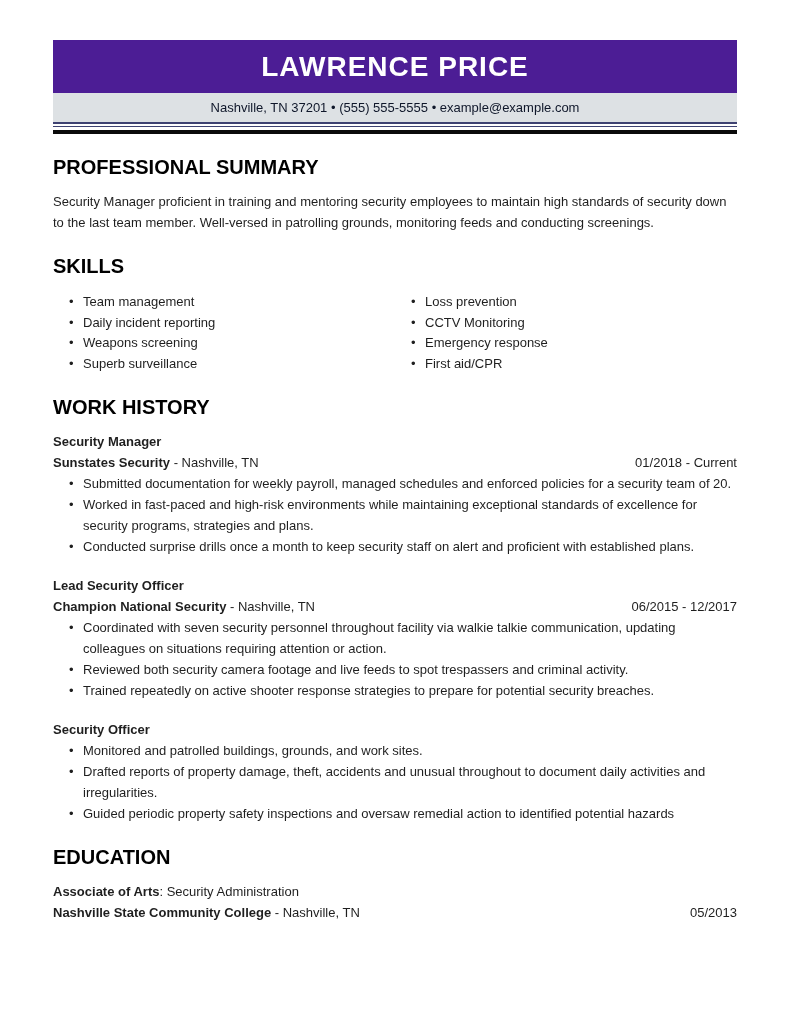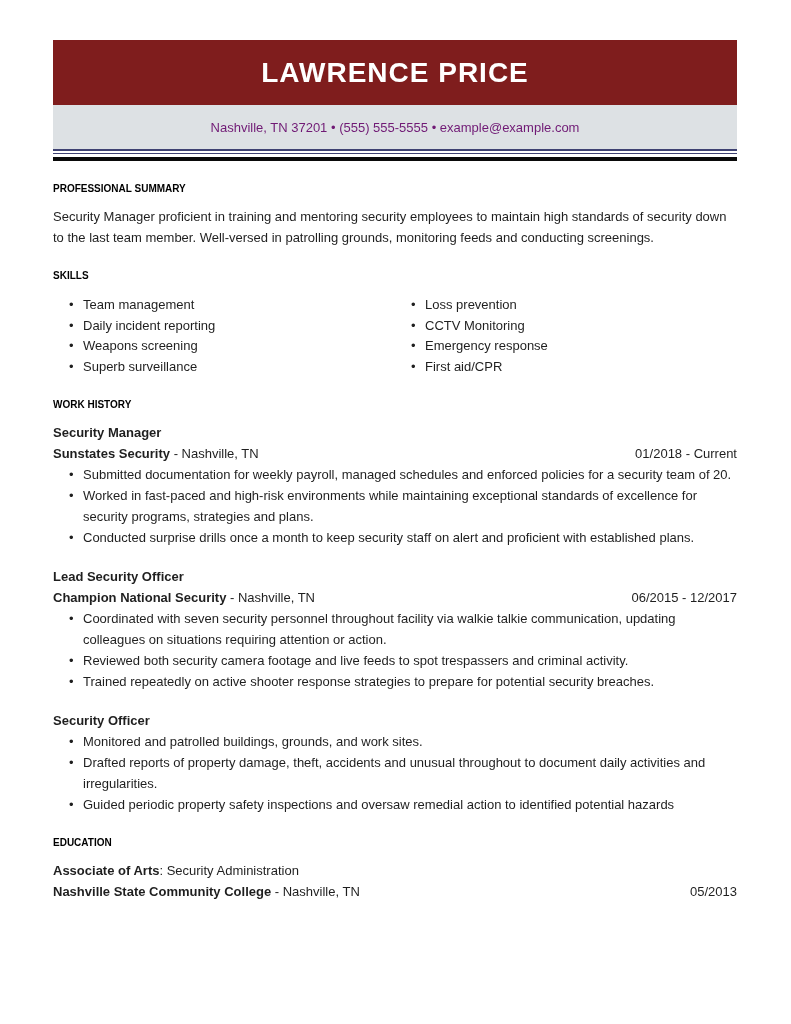--- a/index.html
+++ b/index.html
@@ -7,47 +7,47 @@
   body {
     width: 791px; height: 1024px;
     font-family: "Liberation Sans", sans-serif;
     color: #1f1f1f;
     font-size: 13px;
   }
   .page { padding: 40px 54px 0 53px; }
 
   
   .name-banner {
-    background: #7f1d1d;
-    height: 65px;
+    background: #4c1d95;
+    height: 53px;
     display: flex; align-items: center; justify-content: center;
   }
   .name-banner h1 {
     margin: 0;
     color: #ffffff;
     font-size: 28px;
     font-weight: bold;
     letter-spacing: 1px;
   }
   .contact-bar {
     background: #dde1e4;
-    height: 44px;
+    height: 29px;
     display: flex; align-items: center; justify-content: center;
-    color: #701a75;
+    color: #0f172a;
     font-size: 13px;
   }
   .rule-navy-top    { height: 2px; background: #3e4272; }
   .rule-navy-bottom { height: 1px; background: #3e4272; margin-top: 2px; }
   .rule-black       { height: 4px; background: #0a0a0a; margin-top: 3px; }
 
   
   .section { margin-top: 22px; }
   h2 {
     margin: 12px 0 12px 0;
-    font-size: 10px;
+    font-size: 20px;
     font-weight: bold;
     color: #000000;
   }
   .summary-text { margin: 0; line-height: 21px; }
 
   
   .skills-cols {
     display: grid;
     grid-template-columns: 1fr 1fr;
     margin-top: 14px;

